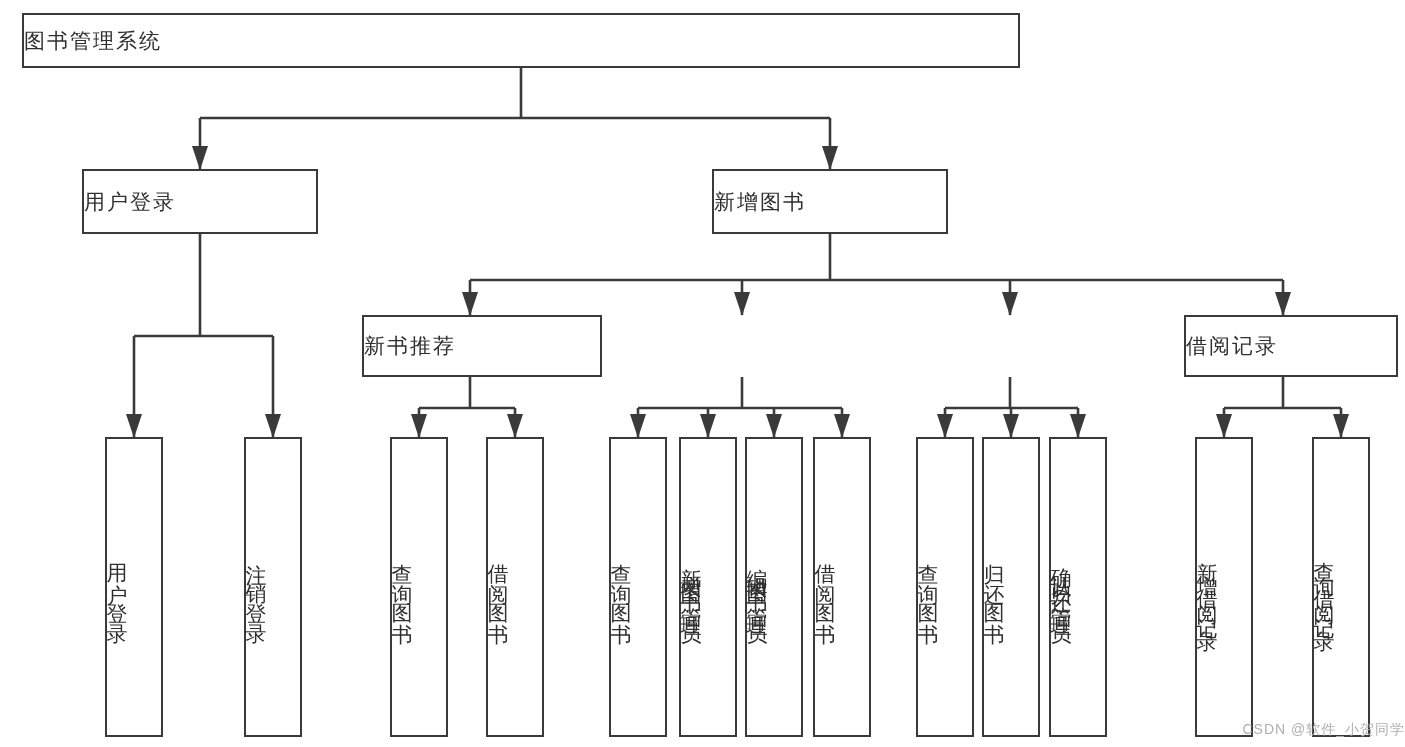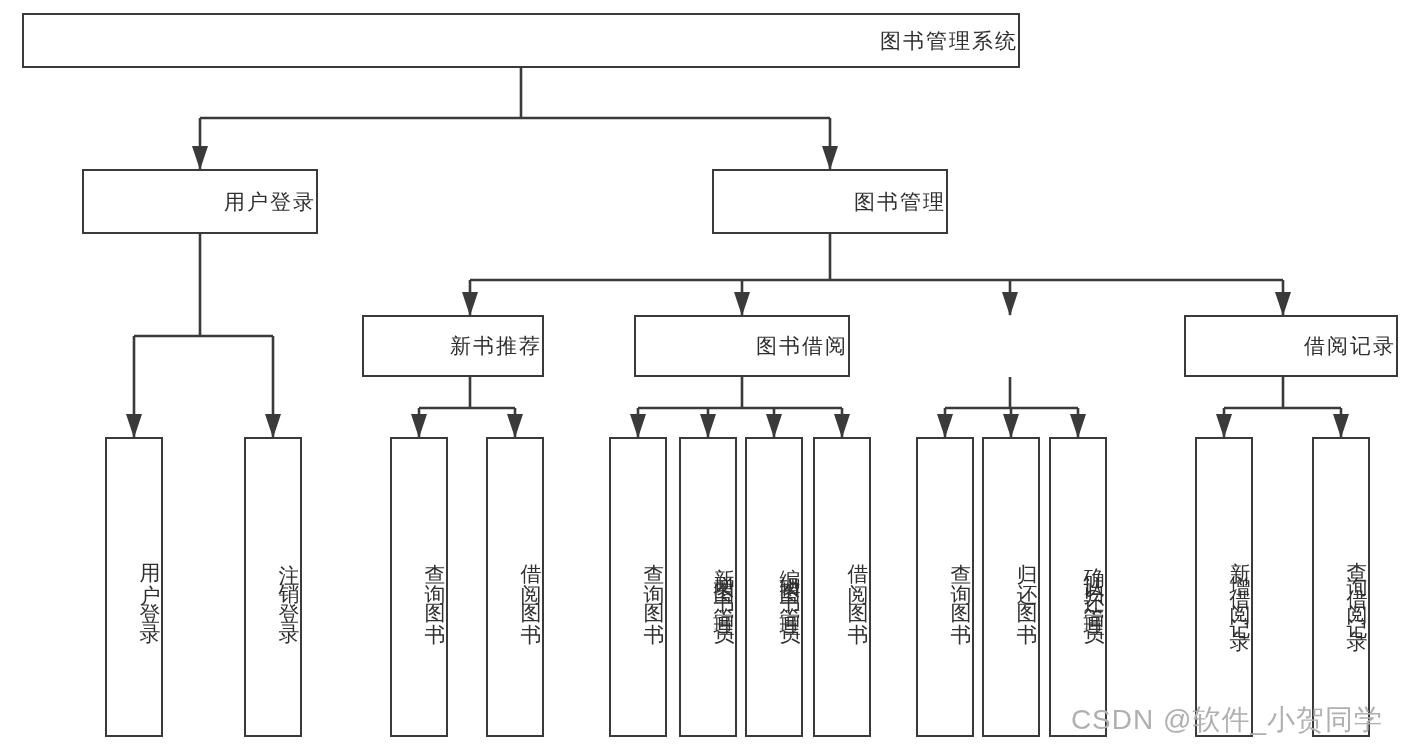--- a/index.html
+++ b/index.html
@@ -30,44 +30,44 @@
     stroke-width: 2.6;
     fill: none;
   }
   .wires marker path { fill: var(--line); stroke: none; }
   .box {
     position: absolute;
     background: #ffffff;
     border: 2.6px solid var(--box-border);
     display: flex;
     align-items: center;
-    justify-content: flex-end;
+    justify-content: flex-start;
     z-index: 1;
     color: var(--text);
   }
   .box.h span {
     font-size: 21px;
     letter-spacing: 2px;
     white-space: nowrap;
   }
   .box.v span {
     writing-mode: vertical-rl;
     text-orientation: mixed;
     font-size: 21px;
     line-height: 1;
     white-space: nowrap;
   }
   .box.v span.sp4 { letter-spacing: 20px; }
   .box.v span.sp6 { letter-spacing: 14px; }
   .box.v span.sp9 { letter-spacing: 8px; }
   .watermark {
     position: absolute;
-    right: 22px;
+    right: 0;
     bottom: 8px;
-    font-size: 28px;
+    font-size: 14px;
     letter-spacing: 1px;
     color: var(--watermark);
     z-index: 2;
     white-space: nowrap;
     margin-top: 20px;
   }
 </style>
 </head>
 <body>
 
@@ -115,28 +115,25 @@
   </svg>
 
   <div class="box h" style="left:22px;top:13px;width:998px;height:55px">
     <span>图书管理系统</span>
   </div>
 
   <div class="box h" style="left:82px;top:169px;width:236px;height:65px">
     <span>用户登录</span>
   </div>
   <div class="box h" style="left:712px;top:169px;width:236px;height:65px">
-    <span>图书管理</span>
+    <span>新增图书</span>
   </div>
 
-  <div class="box h" style="left:362px;top:315px;width:182px;height:62px">
+  <div class="box h" style="left:362px;top:315px;width:240px;height:62px">
     <span>新书推荐</span>
-  </div>
-  <div class="box h" style="left:634px;top:315px;width:216px;height:62px">
-    <span>图书借阅</span>
   </div>
   <div class="box h" style="left:1184px;top:315px;width:214px;height:62px">
     <span>借阅记录</span>
   </div>
 
   <div class="box v" style="left:105px;top:437px;width:58px;height:300px">
     <span class="sp4">用户登录</span>
   </div>
   <div class="box v" style="left:244px;top:437px;width:58px;height:300px">
     <span class="sp4">注销登录</span>

